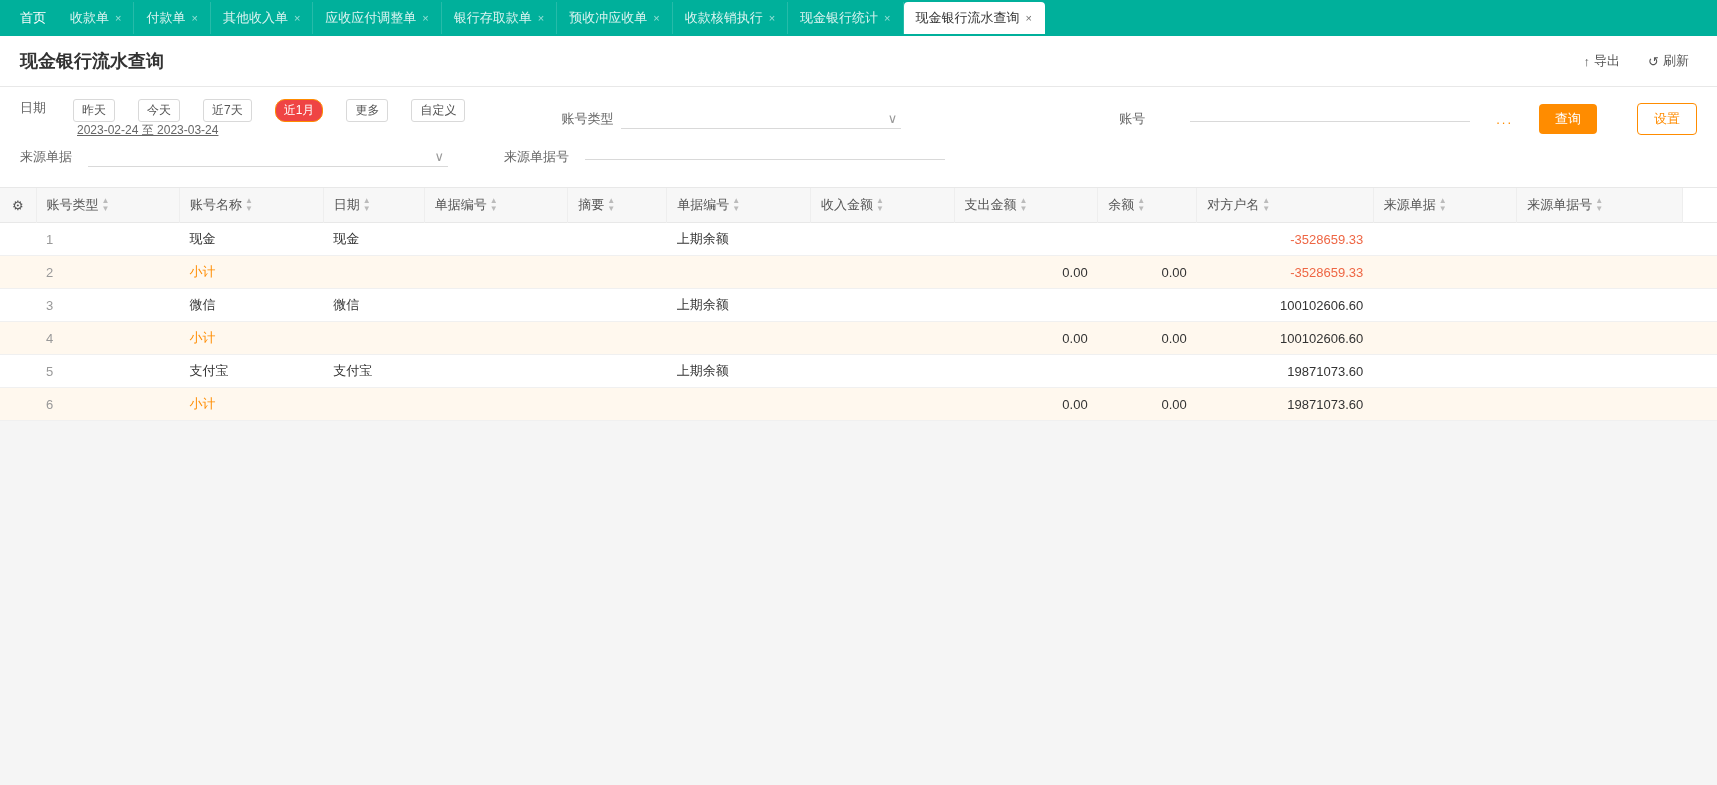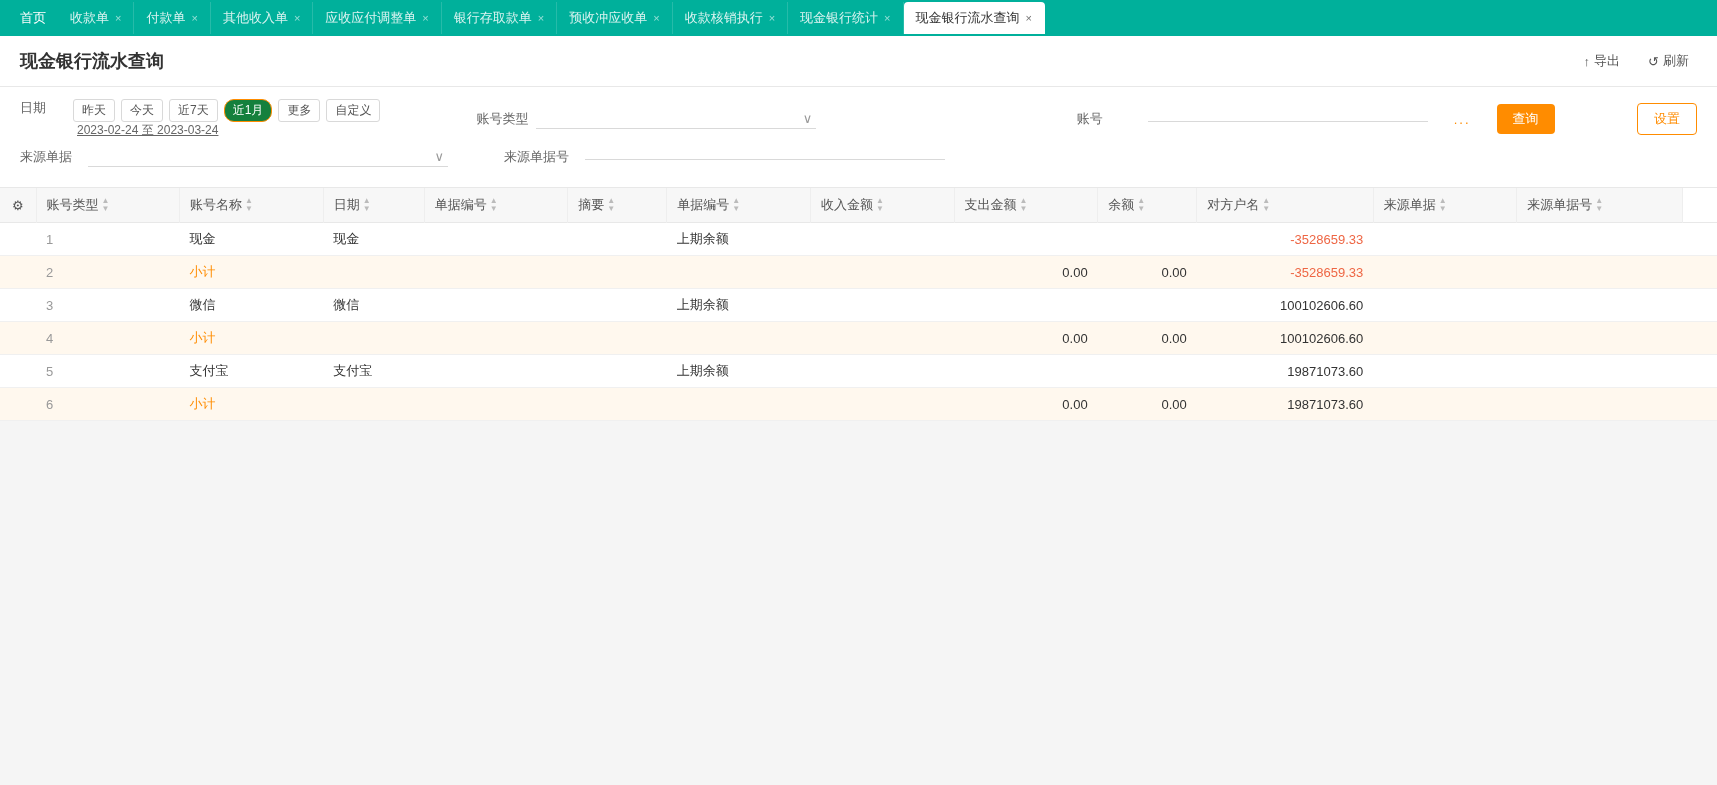--- a/index.html
+++ b/index.html
@@ -89,33 +89,33 @@
       margin-bottom: 8px;
     }
     .filter-label {
       color: #666;
       white-space: nowrap;
       min-width: 45px;
     }
     .date-options {
       display: flex;
       align-items: flex-end;
-      gap: 6px;
+      gap: 23px;
     }
     .date-btn {
       padding: 2px 8px;
       border: 1px solid #d9d9d9;
       border-radius: 3px;
       cursor: pointer;
       background: #fff;
       color: #555;
       font-size: 12px;
     }
     .date-btn.active {
-      background: #15803d;
+      background: #ef4444;
       border-color: #ff8c00;
       color: #fff;
       border-radius: 10px;
     }
     .date-range {
       color: #666;
       font-size: 12px;
       margin-left: 4px;
       text-decoration: underline;
     }

